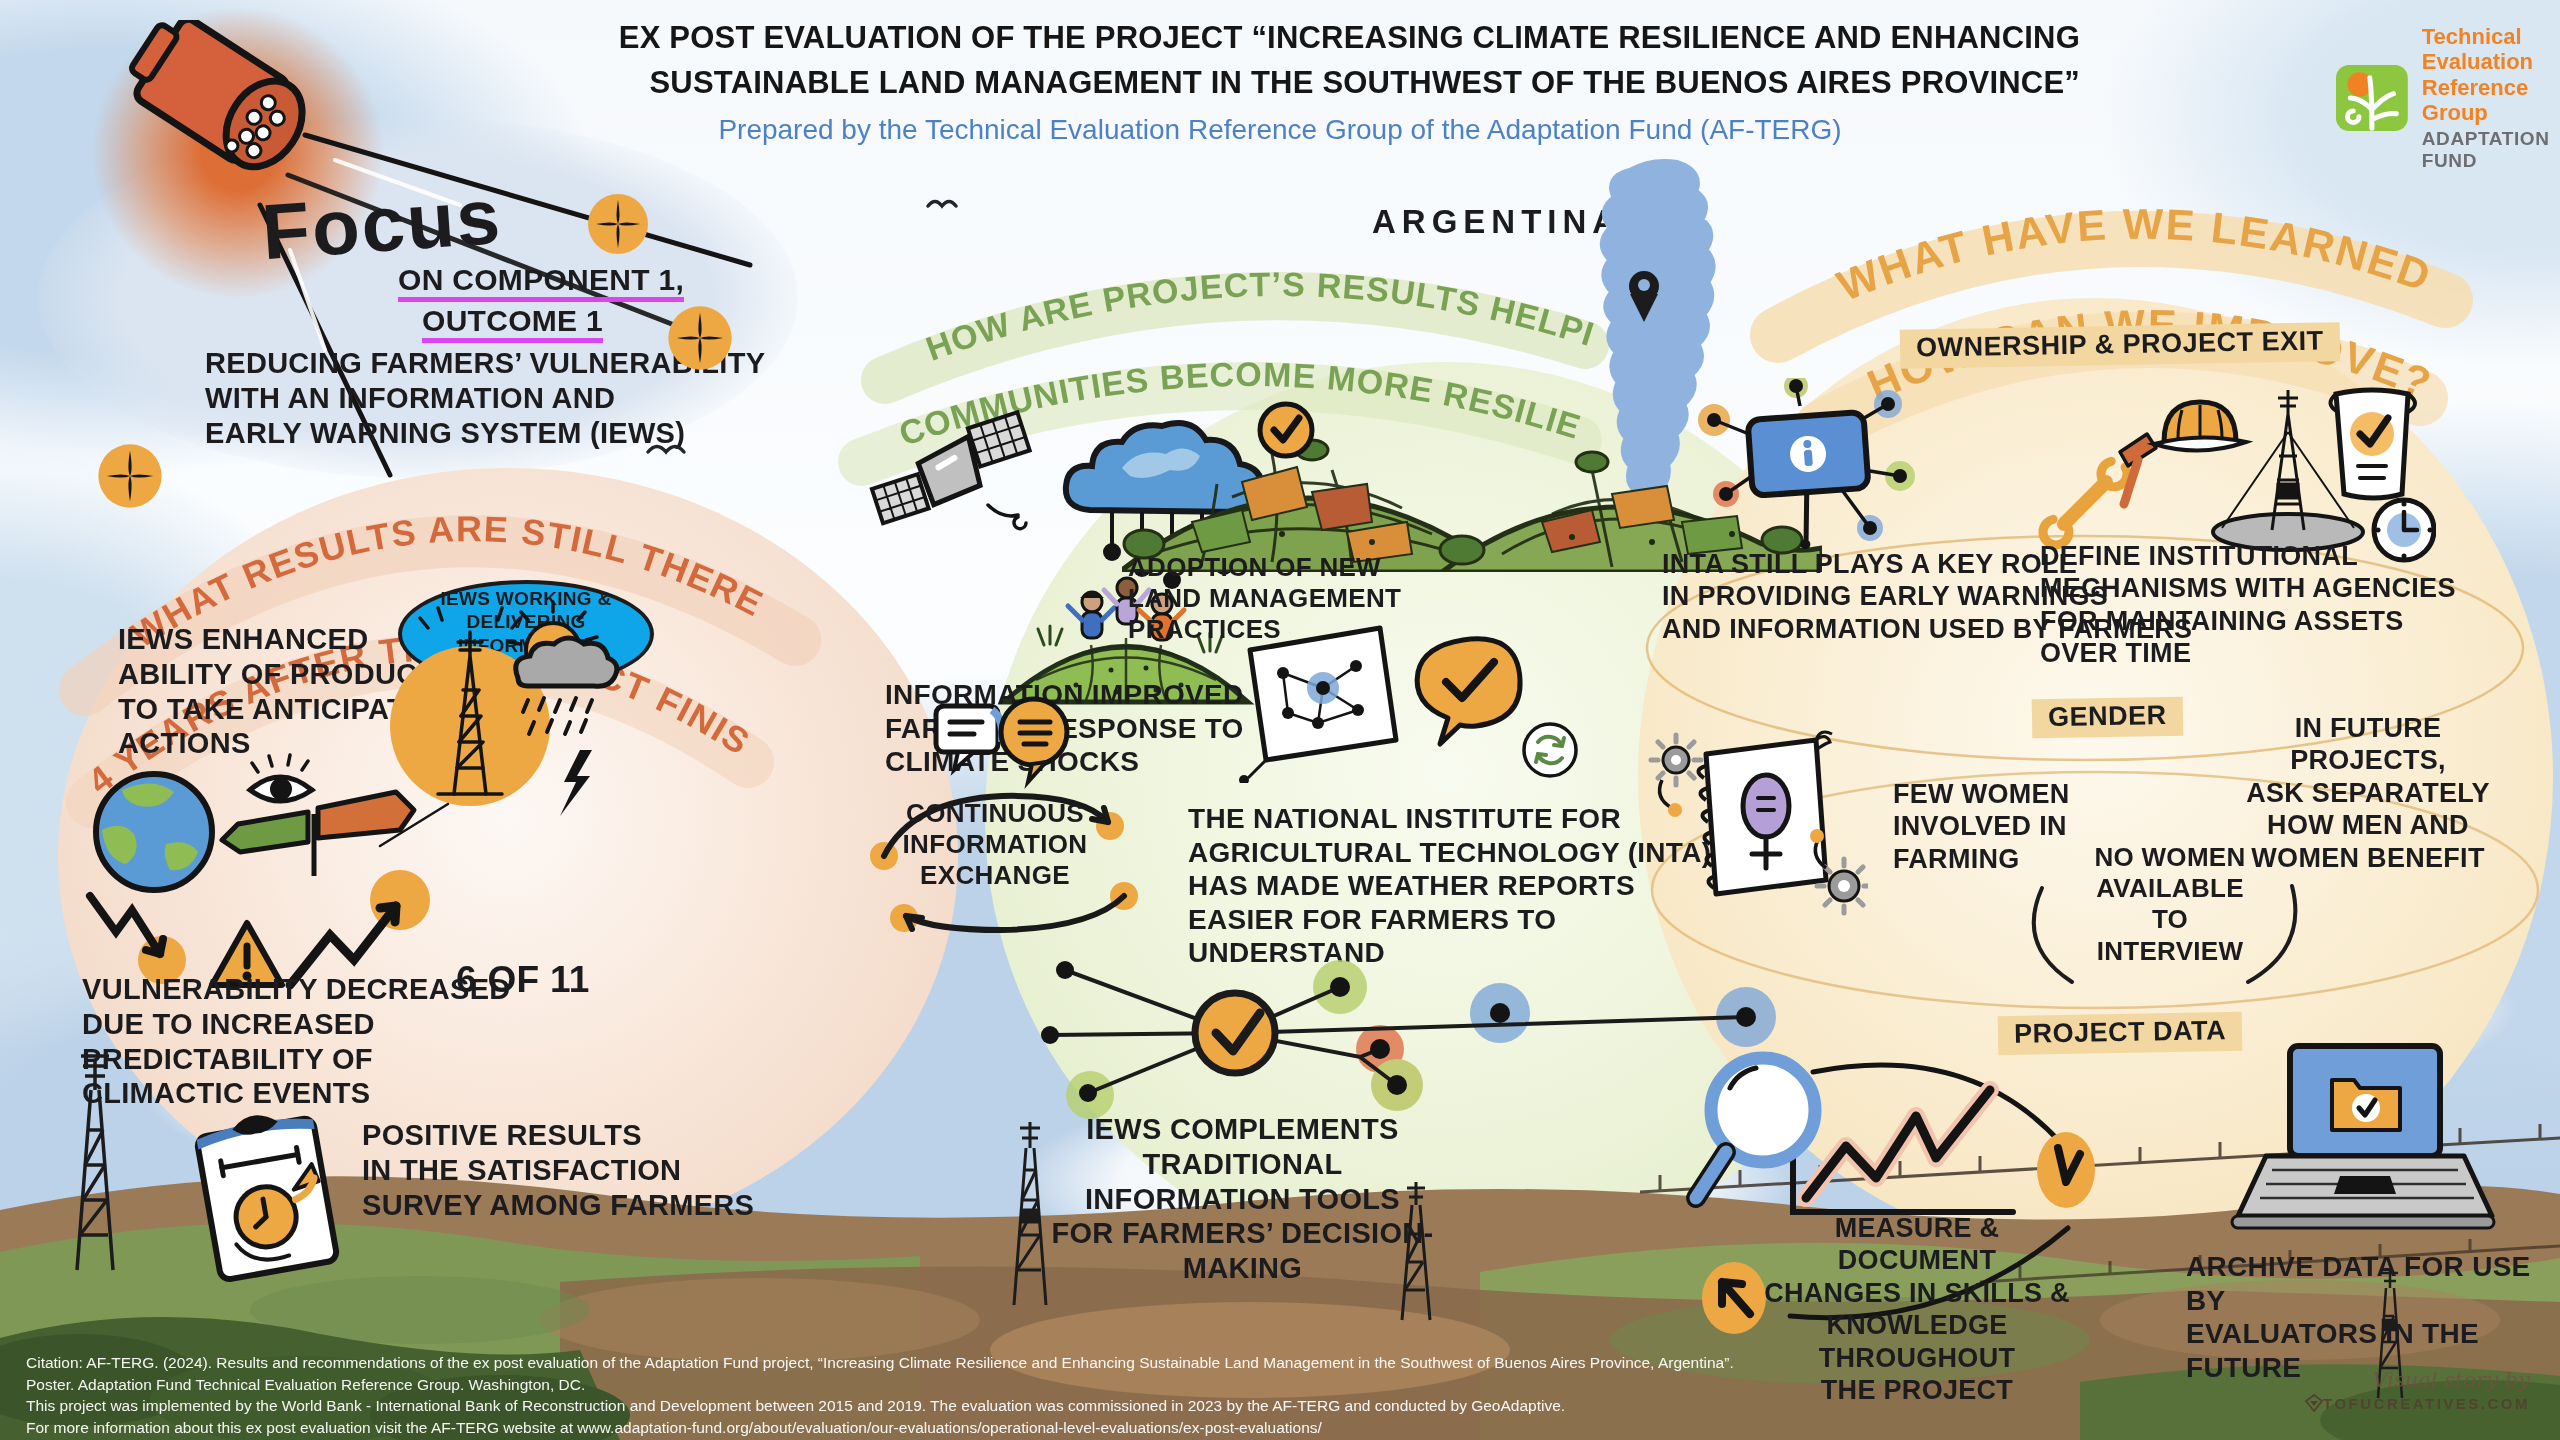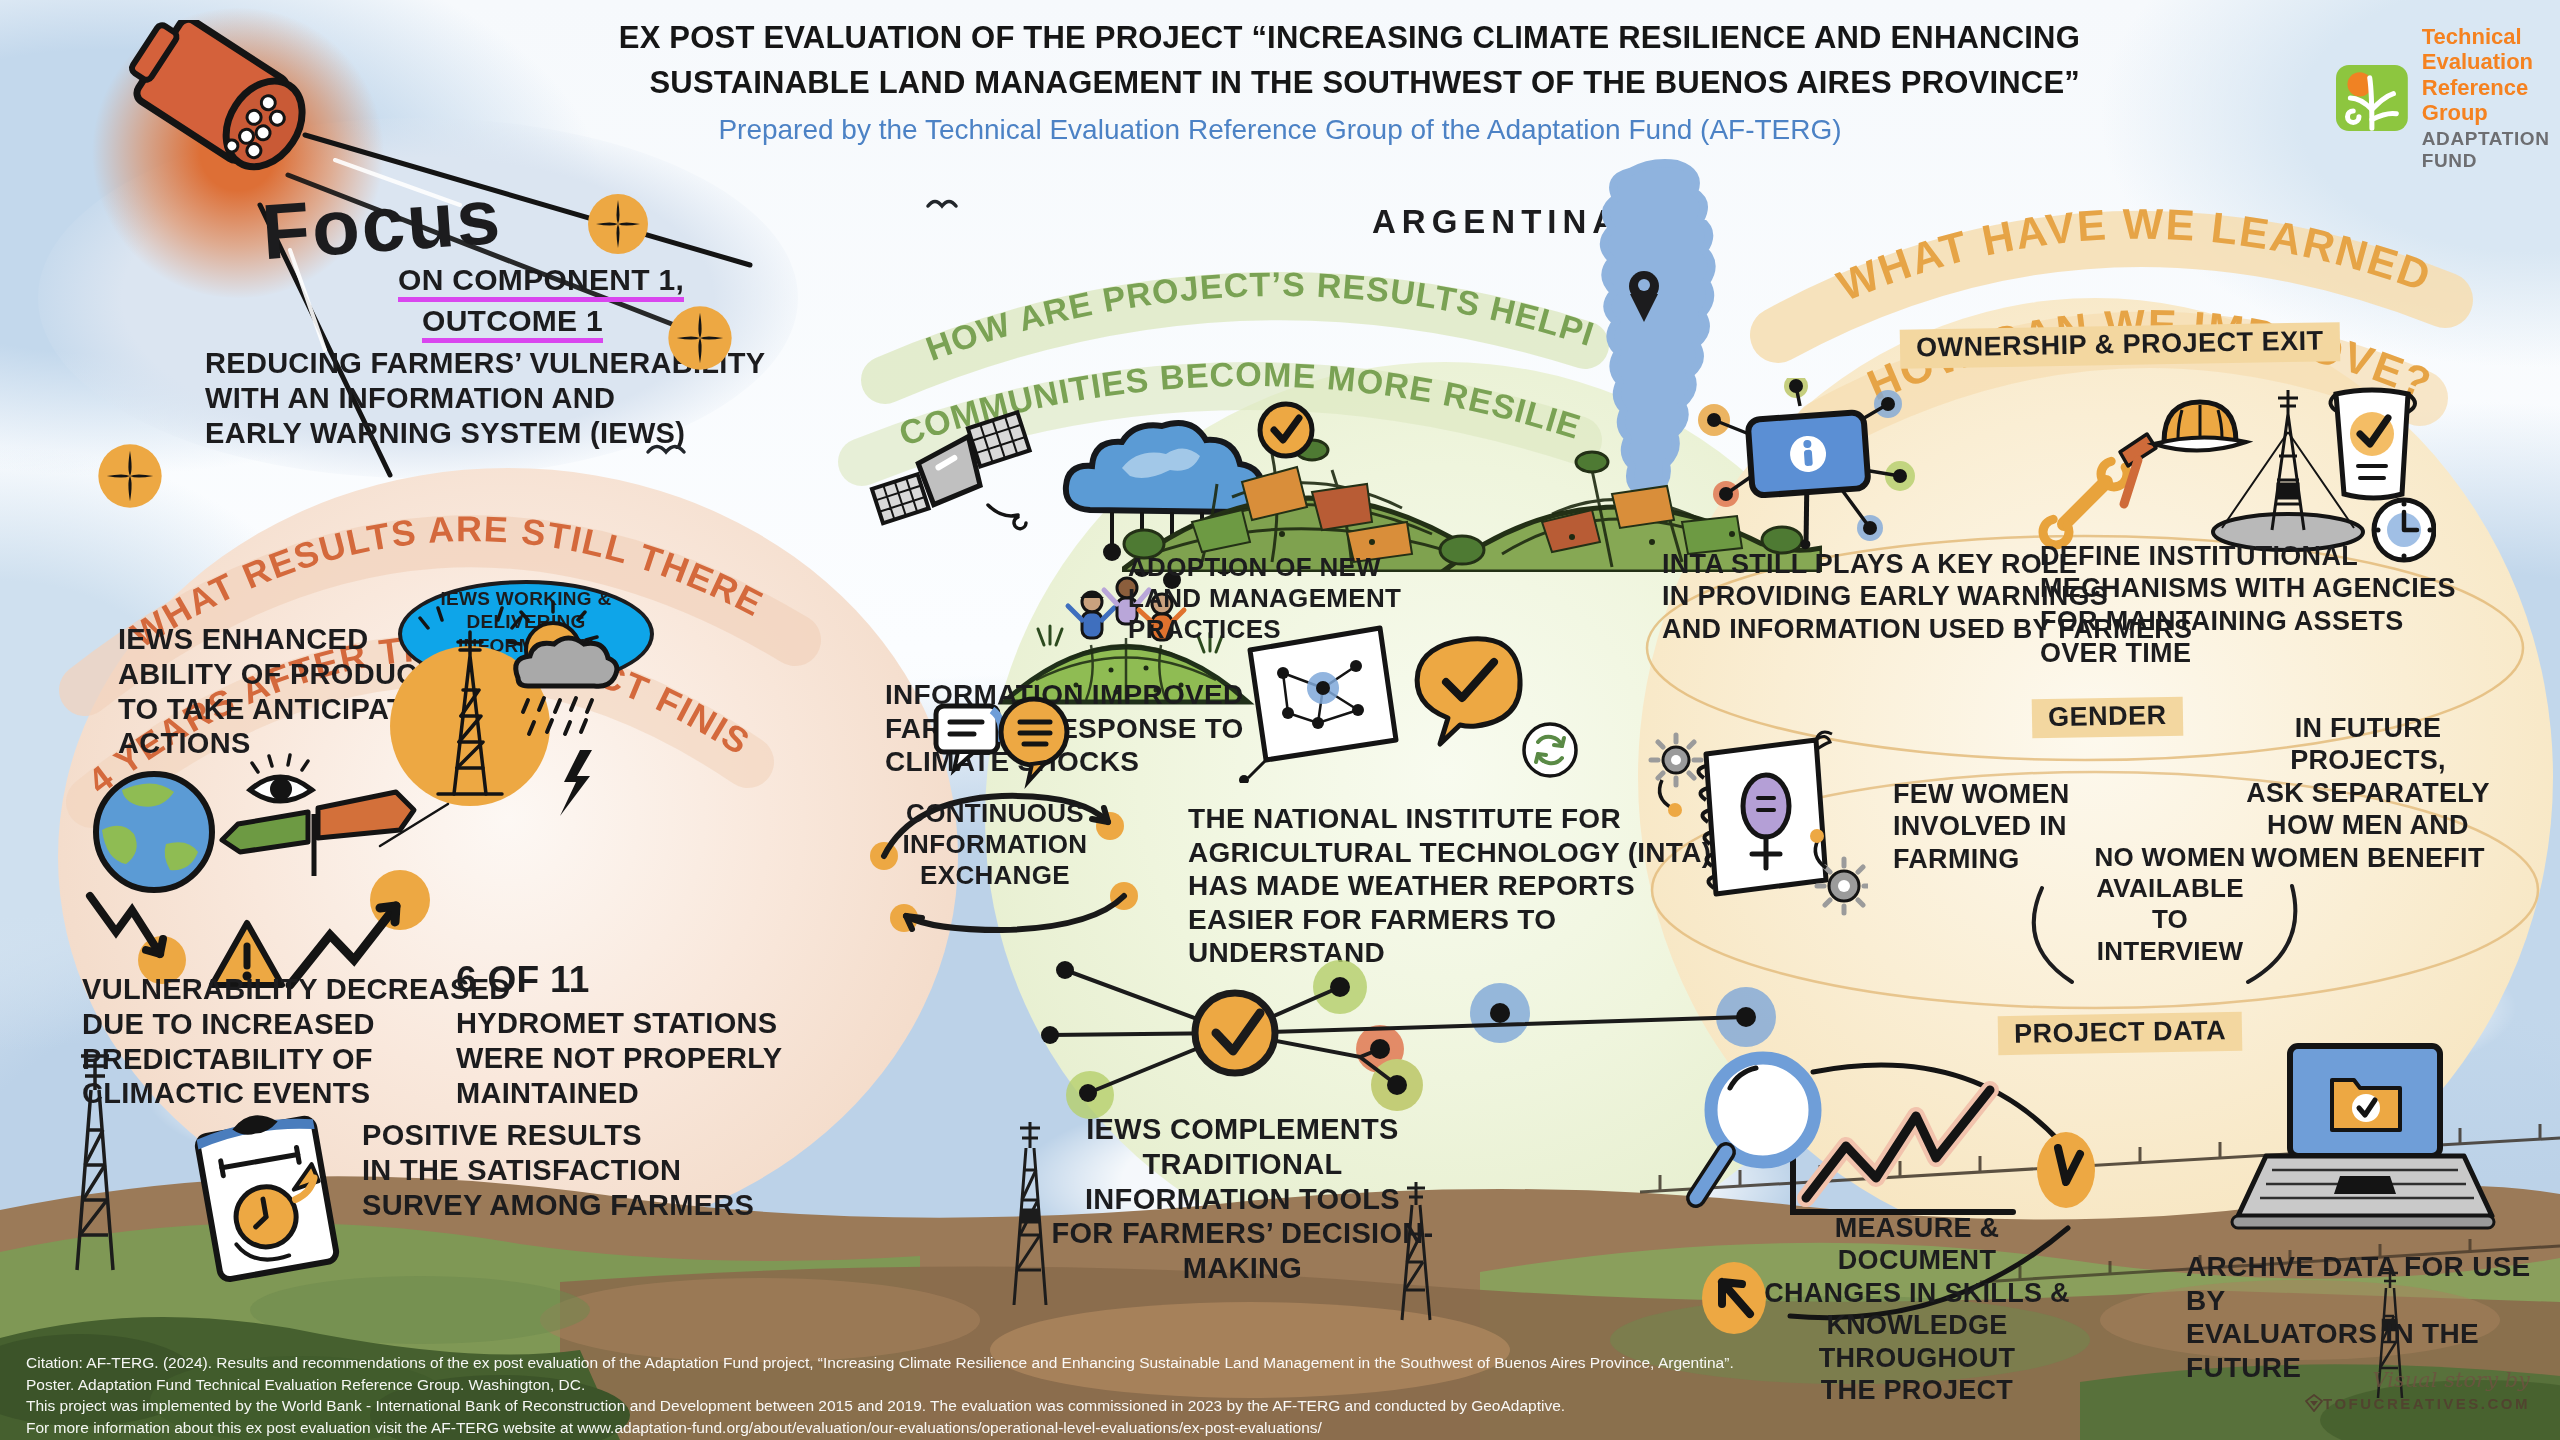--- a/index.html
+++ b/index.html
@@ -304,23 +304,20 @@
     </g>
     <path d="M212 152 L196 184 L208 184 L192 218 L222 178 L209 178 L224 152 Z" fill="#141414"></path>
   </svg>
 
   <div class="abs hand" style="left:82px;top:972px;font-size:29px">VULNERABILITY DECREASED
 DUE TO INCREASED
 PREDICTABILITY OF
 CLIMACTIC EVENTS</div>
 
   <div class="abs hand" style="left:456px;top:958px;font-size:37px">6 OF 11</div>
-  <div class="abs hand" style="left:456px;top:1006px;font-size:29px">HYDROMET STATIONS
-WERE NOT PROPERLY
-MAINTAINED</div>
 
   <svg class="abs" style="left:182px;top:1098px" width="175" height="190" viewBox="0 0 175 190">
     <g transform="rotate(-10 87 95)">
       <rect x="25" y="28" width="118" height="145" rx="10" fill="#ffffff" stroke="#141414" stroke-width="6"></rect>
       <path d="M25 40 Q84 26 143 40 L143 30 Q84 16 25 30 Z" fill="#4a7dbd"></path>
       <path d="M62 26 Q84 6 108 26 Q96 36 84 34 Q72 36 62 26 Z" fill="#141414"></path>
       <path d="M45 62 L122 62" stroke="#141414" stroke-width="5" stroke-linecap="round"></path>
       <path d="M45 55 L45 70 M122 55 L122 70" stroke="#141414" stroke-width="5" stroke-linecap="round"></path>
       <circle cx="80" cy="118" r="30" fill="#eda843" stroke="#141414" stroke-width="5"></circle>
       <path d="M80 118 L80 100 M80 118 L68 126" stroke="#141414" stroke-width="5" stroke-linecap="round"></path>

